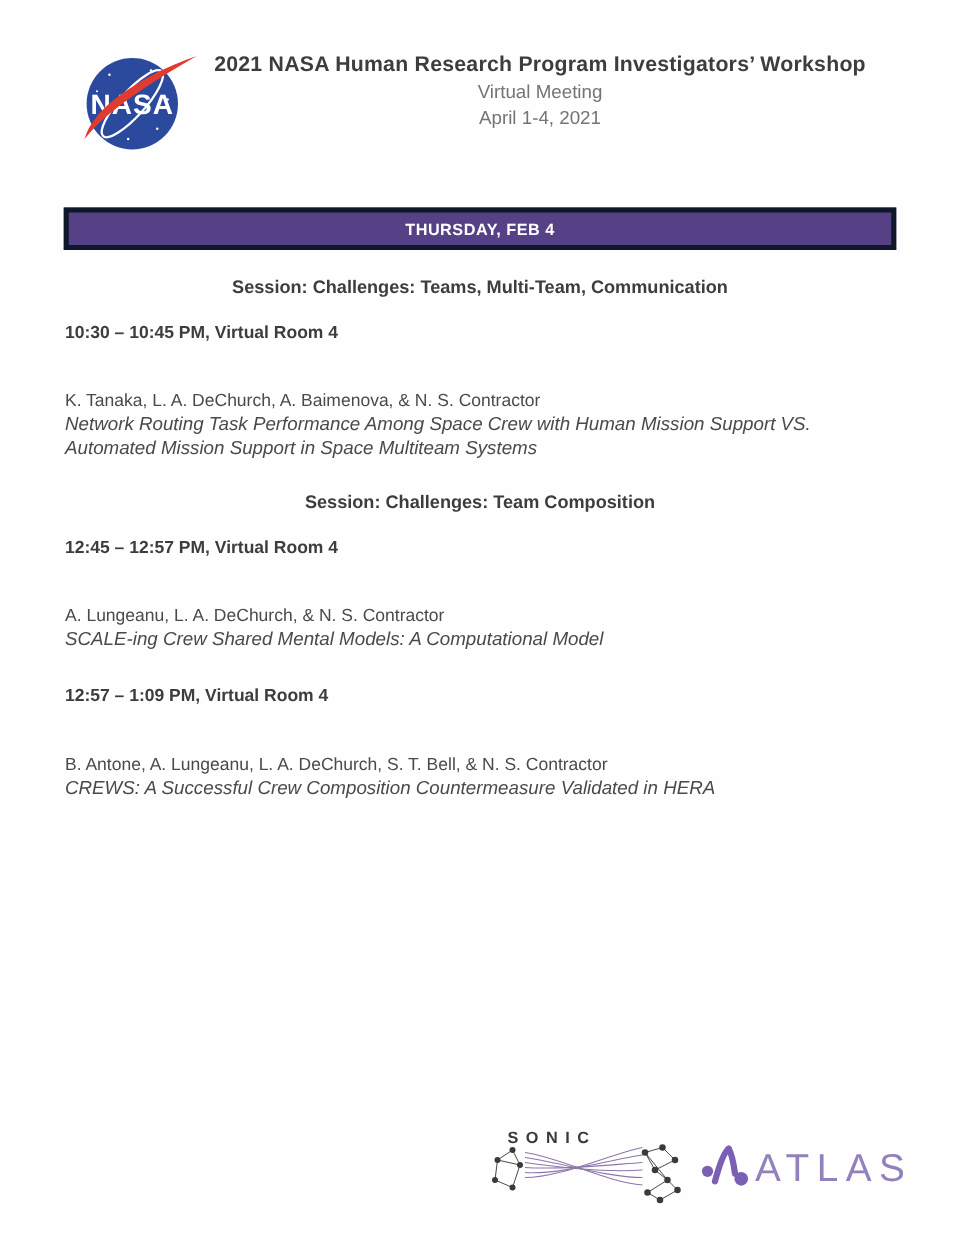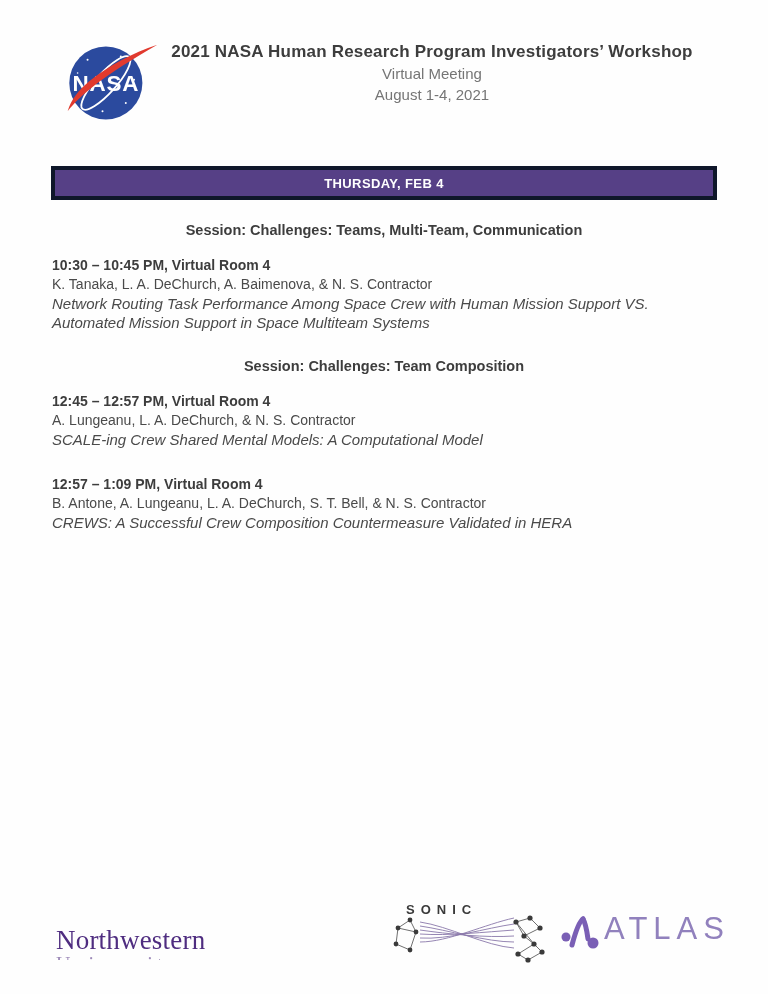--- a/index.html
+++ b/index.html
@@ -30,41 +30,41 @@
     color:#ffffff;font-size:13px;font-weight:bold;letter-spacing:.4px;
   }
   
   .schedule{padding:0 52px;}
   .session-heading{
     text-align:center;font-size:14.5px;font-weight:bold;color:#3d3d3d;
     margin:22px 0 18px 0;
   }
   .entry{margin:0 0 26px 0;max-width:664px;}
   .entry .time-room{font-size:14px;font-weight:bold;color:#3d3d3d;line-height:19px;}
-  .entry .authors{font-size:14px;color:#4a4a4a;line-height:19px;}
+  .entry .authors{font-size:14px;color:#4a4a4a;line-height:19px;margin-top:36px;}
   .entry .paper-title{font-size:15px;font-style:italic;color:#4a4a4a;line-height:19px;}
   
   .footer{position:absolute;left:0;bottom:0;width:768px;height:100px;}
   .nw-logo{position:absolute;left:56px;top:32px;}
   .nw-word{
     font-family:"Liberation Serif", serif;
     font-size:27px;color:#4f2d80;line-height:28px;letter-spacing:.2px;
   }
   .nw-sub-clip{height:6px;overflow:hidden;opacity:.55;}
   .nw-sub{
     font-family:"Liberation Serif", serif;
     font-size:20px;color:#4f2d80;letter-spacing:4px;line-height:20px;
   }
   .sonic-logo{position:absolute;left:386px;top:6px;width:162px;height:66px;}
   .sonic-word{
     position:absolute;left:20px;top:2px;
     font-size:13px;font-weight:bold;color:#3a3a3a;letter-spacing:6px;
   }
   .sonic-net{position:absolute;left:0;top:14px;}
-  .atlas-logo{position:absolute;left:560px;top:18px;display:flex;align-items:flex-start;}
+  .atlas-logo{position:absolute;left:560px;top:18px;display:flex;align-items:center;}
   .atlas-word{
     font-size:31px;color:#9181bd;letter-spacing:6px;line-height:34px;
     font-weight:normal;
   }
 </style>
 </head>
 <body>
 
 <div class="page">
 
@@ -83,21 +83,21 @@
             <circle cx="26" cy="40" r="1"></circle>
         </g>
         <ellipse cx="60" cy="52" rx="42" ry="12" fill="none" stroke="#ffffff" stroke-width="2.2" transform="rotate(-48 60 52)"></ellipse>
         <text x="60" y="62" text-anchor="middle" fill="#ffffff" font-family="Liberation Sans, sans-serif" font-weight="bold" font-size="27" letter-spacing="1">NASA</text>
         <path d="M 14,86 C 30,66 56,44 122,6 C 92,16 62,32 40,50 C 28,60 18,72 14,86 Z" fill="#e13a2e"></path>
       </svg>
     </div>
     <div class="title-block">
       <div class="title-line">2021 NASA Human Research Program Investigators’ Workshop</div>
       <div class="subtitle-line">Virtual Meeting</div>
-      <div class="subtitle-line">August 1-4, 2021</div>
+      <div class="subtitle-line">April 1-4, 2021</div>
     </div>
   </div>
 
   <div class="banner">
     <span>THURSDAY, FEB 4</span>
   </div>
 
   <div class="schedule">
 
     <div class="session-heading">Session: Challenges: Teams, Multi-Team, Communication</div>
@@ -119,26 +119,20 @@
     <div class="entry">
       <div class="time-room">12:57 – 1:09 PM, Virtual Room 4</div>
       <div class="authors">B. Antone, A. Lungeanu, L. A. DeChurch, S. T. Bell, &amp; N. S. Contractor</div>
       <div class="paper-title">CREWS: A Successful Crew Composition Countermeasure Validated in HERA</div>
     </div>
 
   </div>
 
   <div class="footer">
 
-    <div class="nw-logo">
-      <div class="nw-word">Northwestern</div>
-      <div class="nw-sub-clip">
-        <div class="nw-sub">University</div>
-      </div>
-    </div>
 
     <div class="sonic-logo">
       <div class="sonic-word">SONIC</div>
       <div class="sonic-net">
         <svg viewBox="0 0 162 52" width="162" height="52">
 
           <g stroke="#8a78aa" stroke-width="0.9" fill="none">
             <path d="M 34,8  C 62,12 100,32 128,34"></path>
             <path d="M 34,12 C 62,16 100,28 128,28"></path>
             <path d="M 34,16 C 62,20 100,24 128,22"></path>

